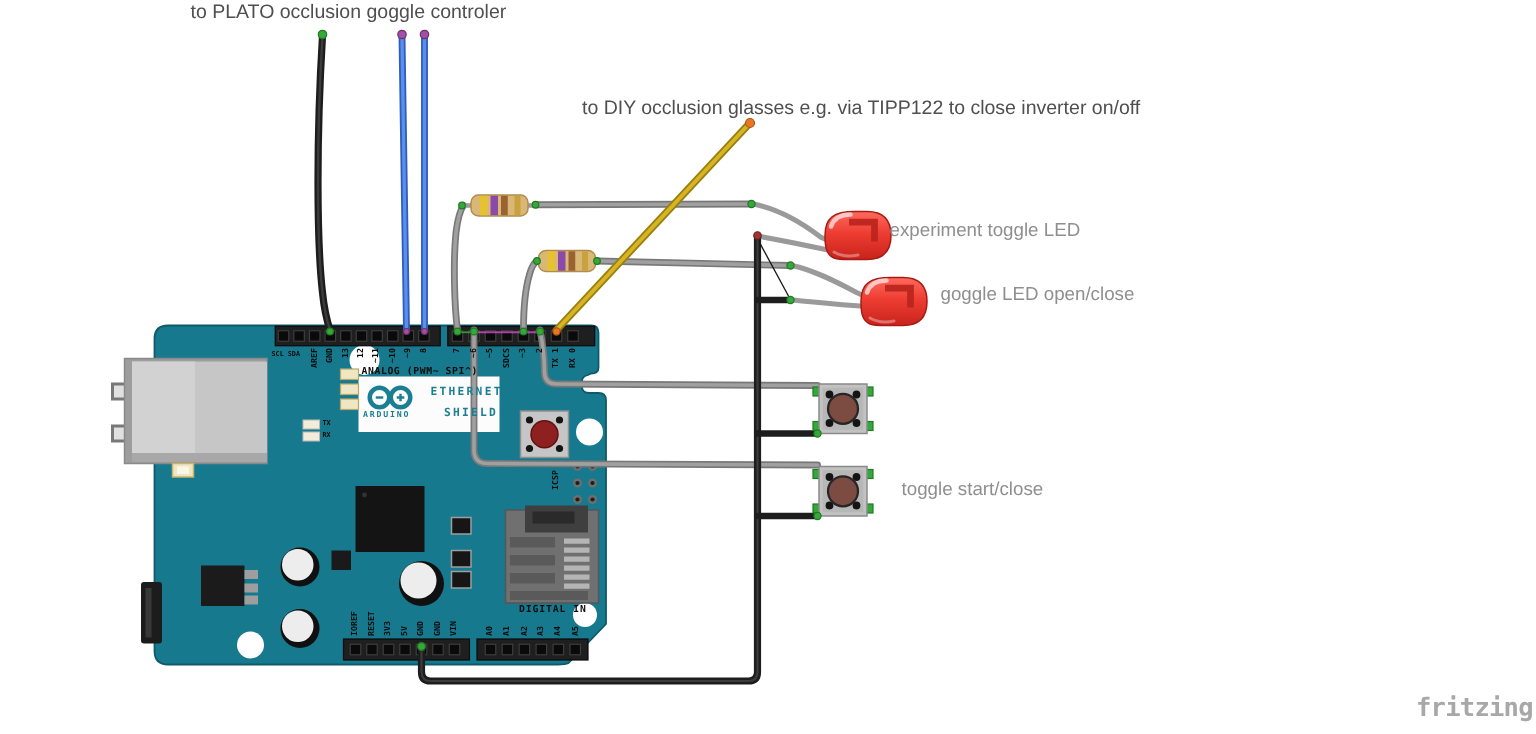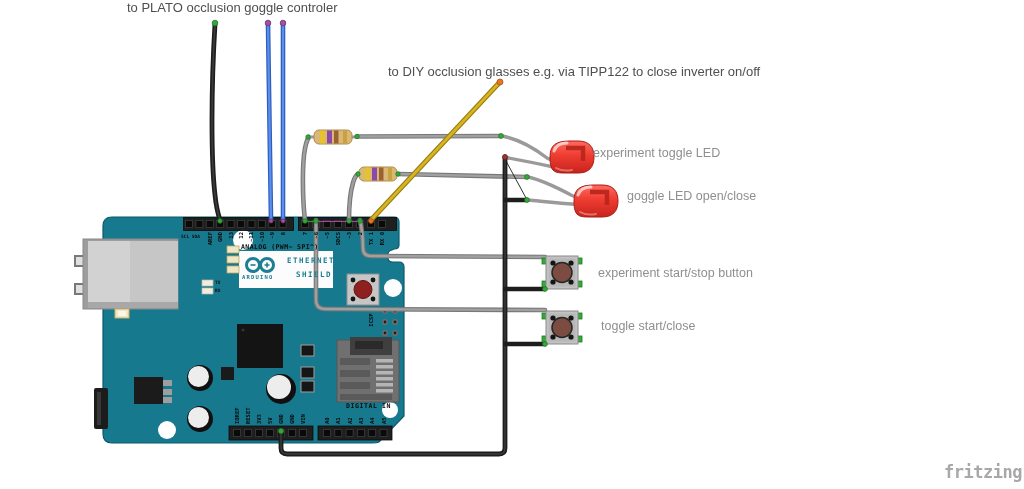--- a/index.html
+++ b/index.html
@@ -350,21 +350,20 @@
       <circle cx="371" cy="221" r="2.4"></circle>
     </g>
     <circle cx="505" cy="157" r="2.5" style="fill:var(--tip-darkred,#9e3535);stroke:#6e2222;stroke-width:.8"></circle>
   </g>
 </svg>
 
 <div class="ann" style="left:127px;top:0px">to PLATO occlusion goggle controler</div>
 <div class="ann" style="left:388px;top:64px">to DIY occlusion glasses e.g. via TIPP122 to close inverter on/off</div>
 <div class="ann light" style="left:593px;top:146px">experiment toggle LED</div>
 <div class="ann light" style="left:627px;top:189px">goggle LED open/close</div>
-<div class="ann light" style="left:598px;top:266px">experiment start/stop button</div>
 <div class="ann light" style="left:601px;top:319px">toggle start/close</div>
 
 <div class="silk" style="left:241px;top:244px;font-size:6.5px;letter-spacing:.4px">ANALOG (PWM~ SPI^)</div>
 <div class="silk teal" style="left:287px;top:257px;font-size:7.5px;letter-spacing:1.5px">ETHERNET</div>
 <div class="silk teal" style="left:296px;top:271px;font-size:7.5px;letter-spacing:1.5px">SHIELD</div>
 <div class="silk teal" style="left:242px;top:275px;font-size:5.5px;letter-spacing:1.2px">ARDUINO</div>
 <div class="silk" style="left:346px;top:403px;font-size:6.5px;letter-spacing:.6px">DIGITAL IN</div>
 <div class="silk" style="left:181px;top:235px;font-size:4.5px">SCL SDA</div>
 <div class="silk" style="left:215px;top:281px;font-size:4.5px">TX</div>
 <div class="silk" style="left:215px;top:289px;font-size:4.5px">RX</div>

